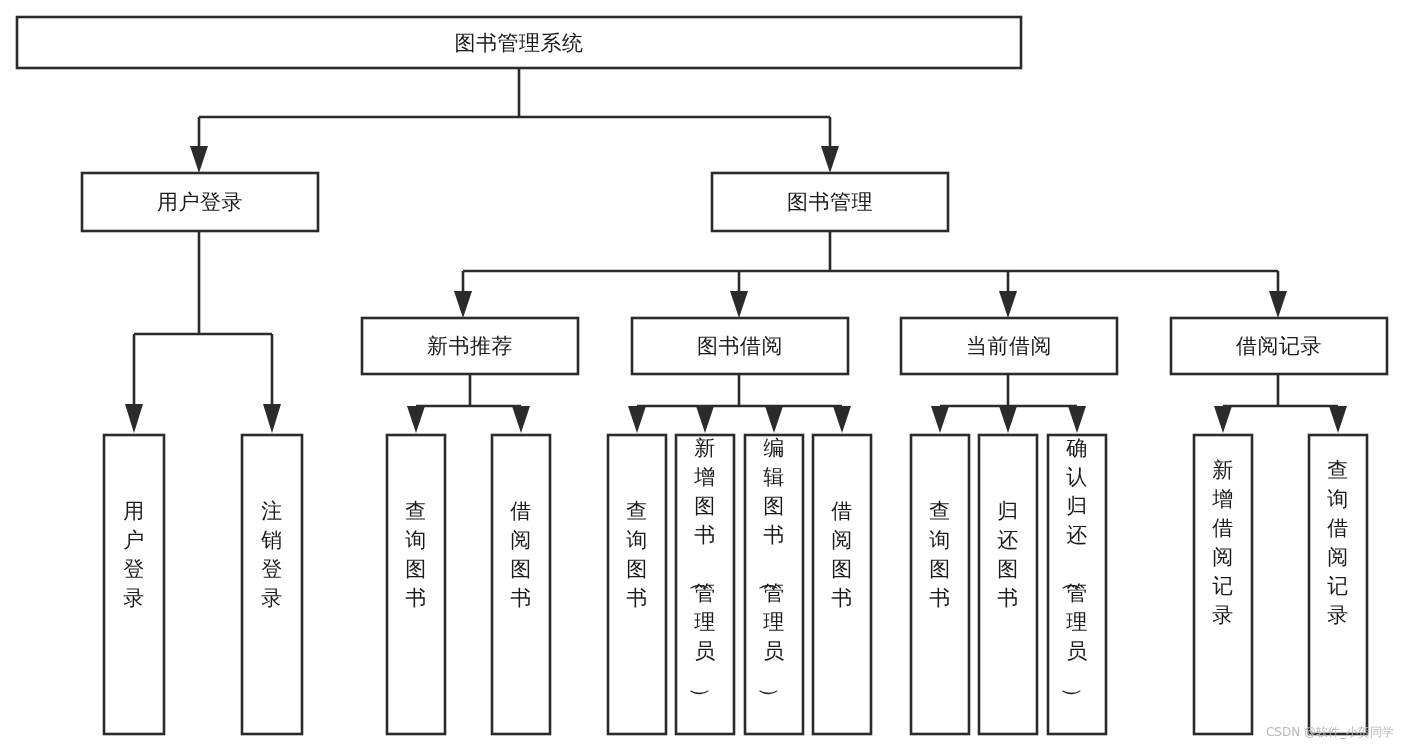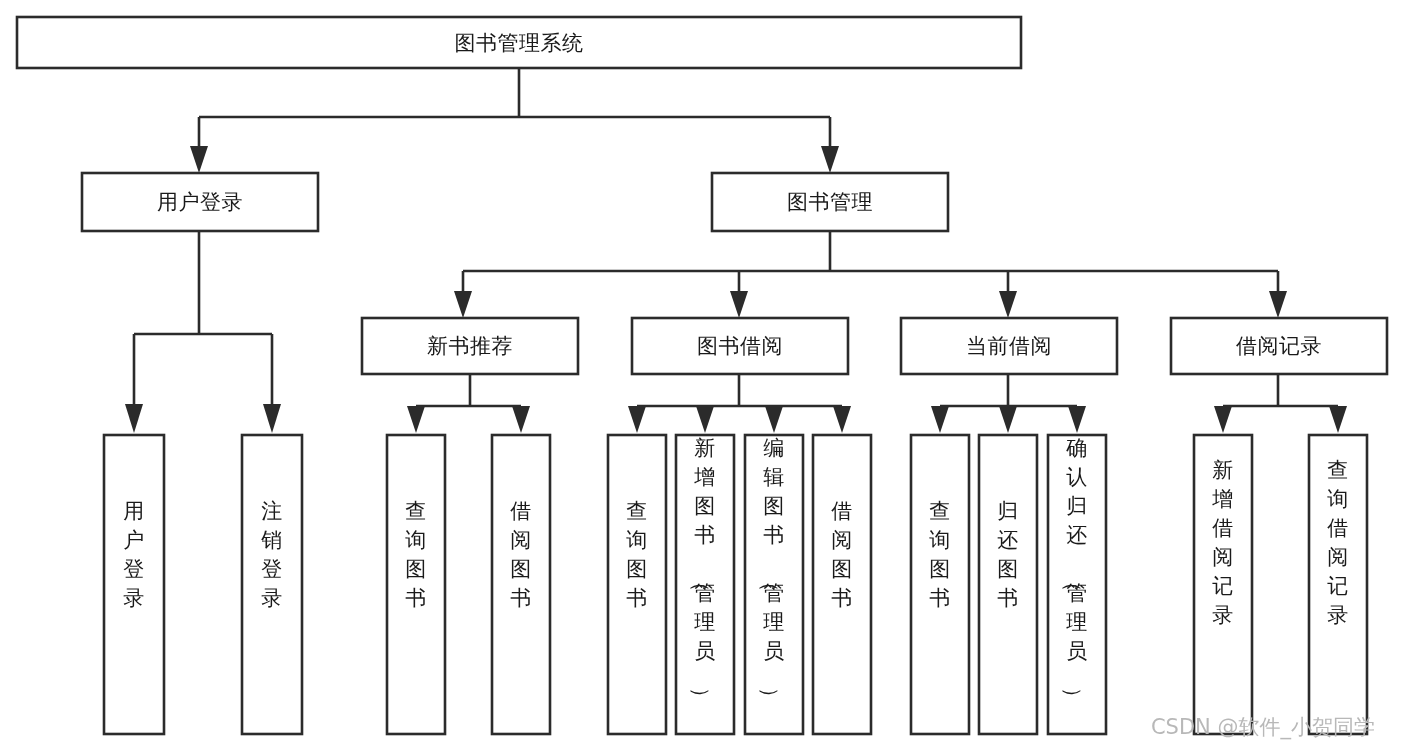--- a/index.html
+++ b/index.html
@@ -50,24 +50,24 @@
   }
   .node-label-v {
     font-family: "DejaVu Sans", "Liberation Sans", sans-serif;
     font-size: 21px;
     fill: #1a1a1a;
     text-anchor: middle;
     letter-spacing: 0.5px;
   }
   .watermark-text {
     position: absolute;
-    right: 30px;
+    right: 11px;
     bottom: 6px;
     font-family: "DejaVu Sans", "Liberation Sans", sans-serif;
-    font-size: 21px;
+    font-size: 12px;
     color: #b8b8b8;
     white-space: nowrap;
     user-select: none;
     pointer-events: none;
   }
 </style>
 </head>
 <body>
 
 <div id="diagram-root">

